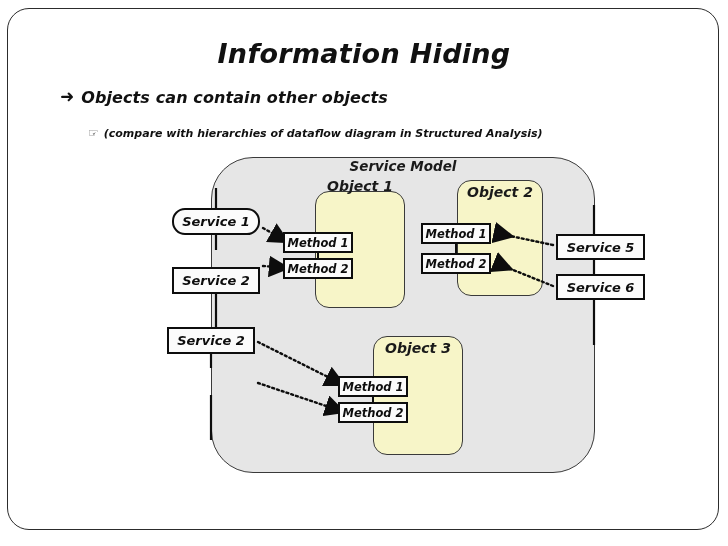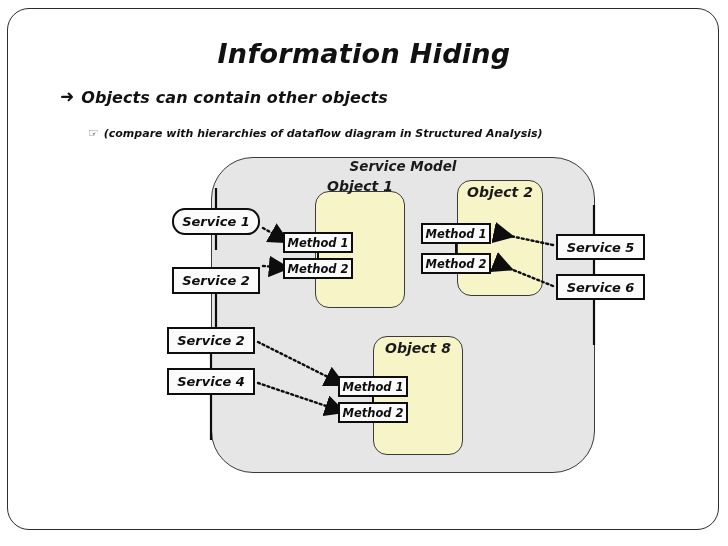--- a/index.html
+++ b/index.html
@@ -216,21 +216,21 @@
     <div id="system-model"></div>
     <div id="system-model-label">Service Model</div>
 
     <div class="object-box" id="object-1"></div>
     <div class="object-label" id="object-1-label">Object 1</div>
 
     <div class="object-box" id="object-2"></div>
     <div class="object-label" id="object-2-label">Object 2</div>
 
     <div class="object-box" id="object-3"></div>
-    <div class="object-label" id="object-3-label">Object 8</div>
+    <div class="object-label" id="object-3-label">Object 3</div>
 
     <svg id="connectors" viewBox="0 0 728 546" width="728" height="546" xmlns="http://www.w3.org/2000/svg">
       <defs>
         <marker id="tri-left" markerWidth="9" markerHeight="9" refX="8" refY="4.5" orient="auto">
           <path d="M9,0 L9,9 L0,4.5 z" fill="#0d0d0d"></path>
         </marker>
         <marker id="tri-right" markerWidth="9" markerHeight="9" refX="8" refY="4.5" orient="auto">
           <path d="M0,0 L9,4.5 L0,9 z" fill="#0d0d0d"></path>
         </marker>
       </defs>
@@ -258,21 +258,20 @@
       <line x1="553" y1="286" x2="496" y2="263" stroke="#0d0d0d" stroke-width="2.4" stroke-dasharray="2,3" stroke-linecap="round" marker-end="url(#tri-left)"></line>
 
       <line x1="318" y1="253" x2="318" y2="258" stroke="#0d0d0d" stroke-width="2"></line>
       <line x1="456" y1="244" x2="456" y2="253" stroke="#0d0d0d" stroke-width="2"></line>
       <line x1="373" y1="397" x2="373" y2="402" stroke="#0d0d0d" stroke-width="2"></line>
     </svg>
 
     <div class="node-box service-box" id="service-1">Service 1</div>
     <div class="node-box service-box" id="service-2">Service 2</div>
     <div class="node-box service-box" id="service-3">Service 2</div>
-    <div class="node-box service-box" id="service-4">Service 4</div>
 
     <div class="node-box service-box" id="service-5">Service 5</div>
     <div class="node-box service-box" id="service-6">Service 6</div>
 
     <div class="node-box method-box" id="o1-method-1">Method 1</div>
     <div class="node-box method-box" id="o1-method-2">Method 2</div>
 
     <div class="node-box method-box" id="o2-method-1">Method 1</div>
     <div class="node-box method-box" id="o2-method-2">Method 2</div>
 

